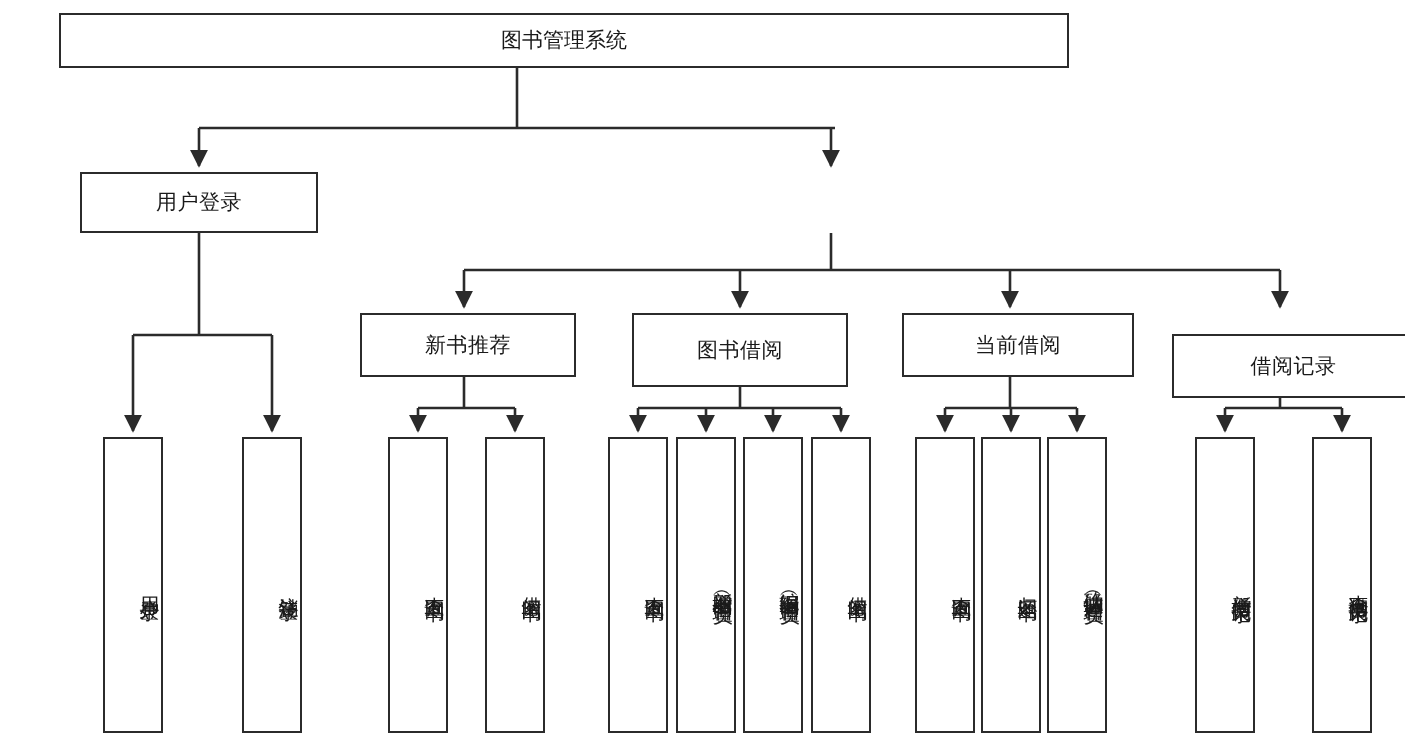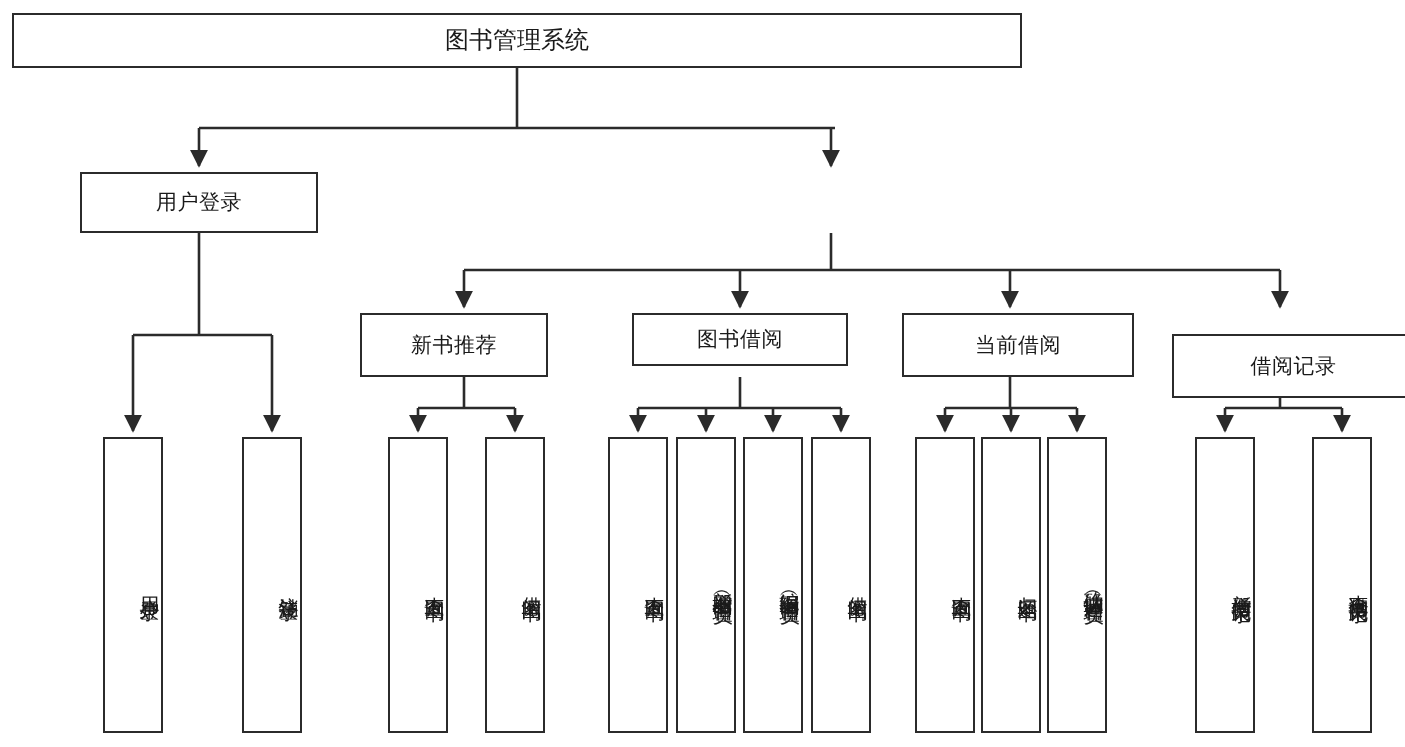--- a/index.html
+++ b/index.html
@@ -36,21 +36,22 @@
     justify-content: center;
     color: #1a1a1a;
     text-align: center;
     line-height: 1.18;
   }
   .node.h {
     font-size: 21px;
     letter-spacing: 0.5px;
   }
   .node.root {
-    font-size: 24px;
+    font-size: 21px;
+    margin-left: 47px;
   }
   .node.v {
     font-size: 20px;
     writing-mode: vertical-rl;
     text-orientation: upright;
     letter-spacing: 2px;
     padding: 8px 0;
     align-items: flex-start;
     justify-content: center;
   }
@@ -124,25 +125,25 @@
 
   <div class="node root" style="left:12px; top:13px; width:1010px; height:55px;">
     <span>图书管理系统</span>
   </div>
 
   <div class="node h" style="left:80px; top:172px; width:238px; height:61px;">
     <span>用户登录</span>
   </div>
 
 
-  <div class="node h" style="left:360px; top:313px; width:188px; height:64px;">
+  <div class="node h" style="left:360px; top:313px; width:216px; height:64px;">
     <span>新书推荐</span>
   </div>
 
-  <div class="node h" style="left:632px; top:313px; width:216px; height:53px;">
+  <div class="node h" style="left:632px; top:313px; width:216px; height:74px;">
     <span>图书借阅</span>
   </div>
 
   <div class="node h" style="left:902px; top:313px; width:232px; height:64px;">
     <span>当前借阅</span>
   </div>
 
   <div class="node h" style="left:1172px; top:313px; width:243px; height:64px;margin-top:21px;">
     <span>借阅记录</span>
   </div>

